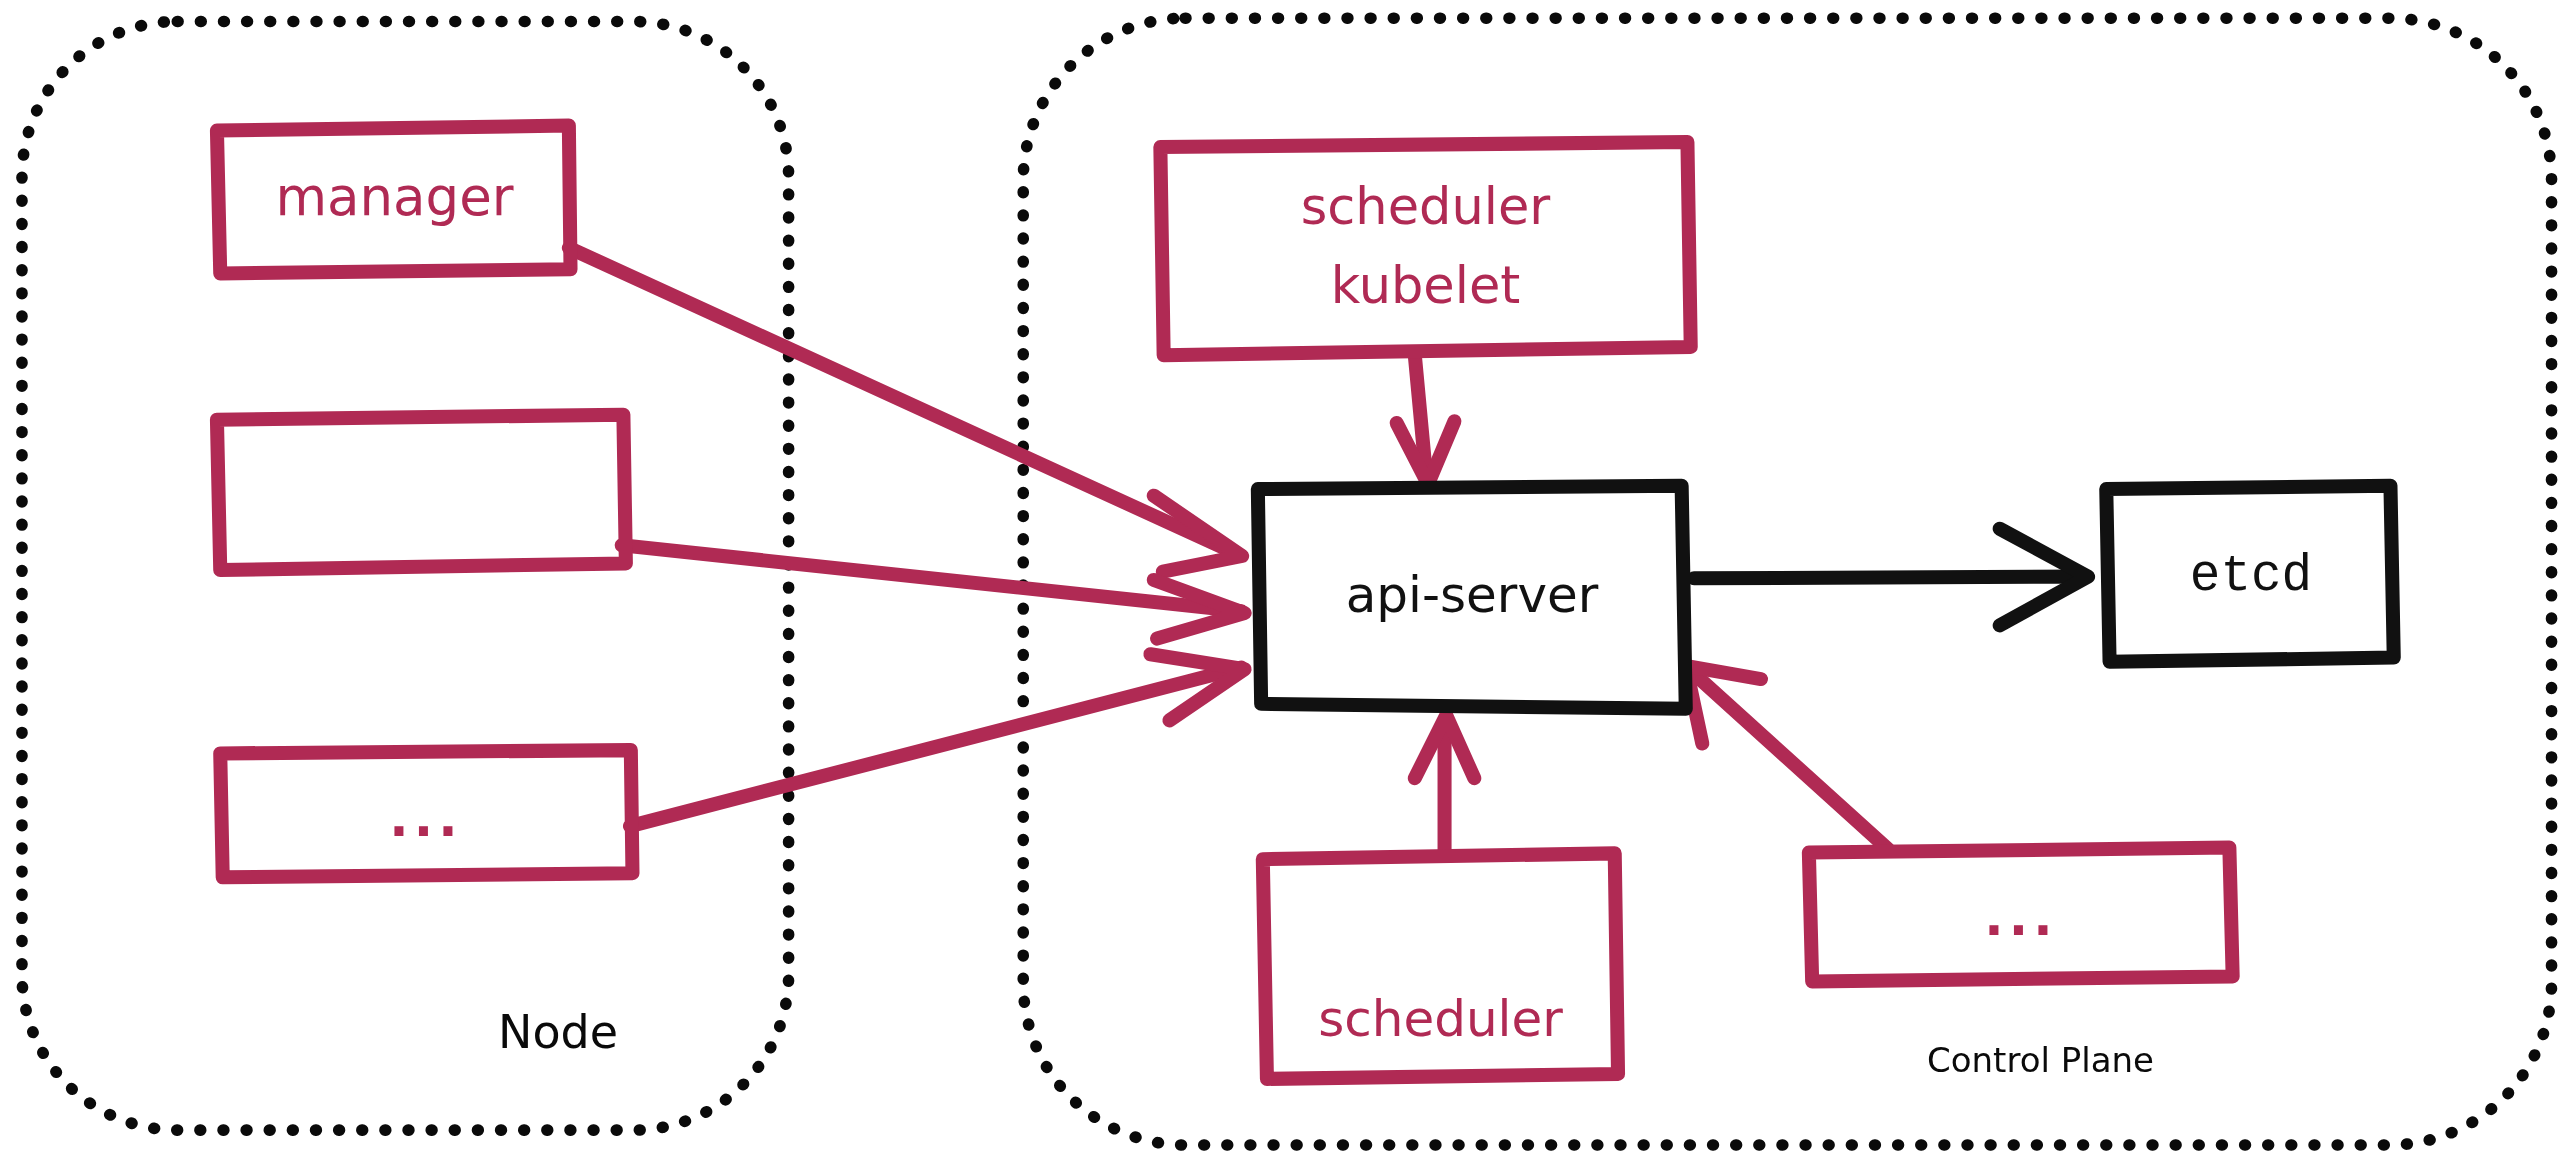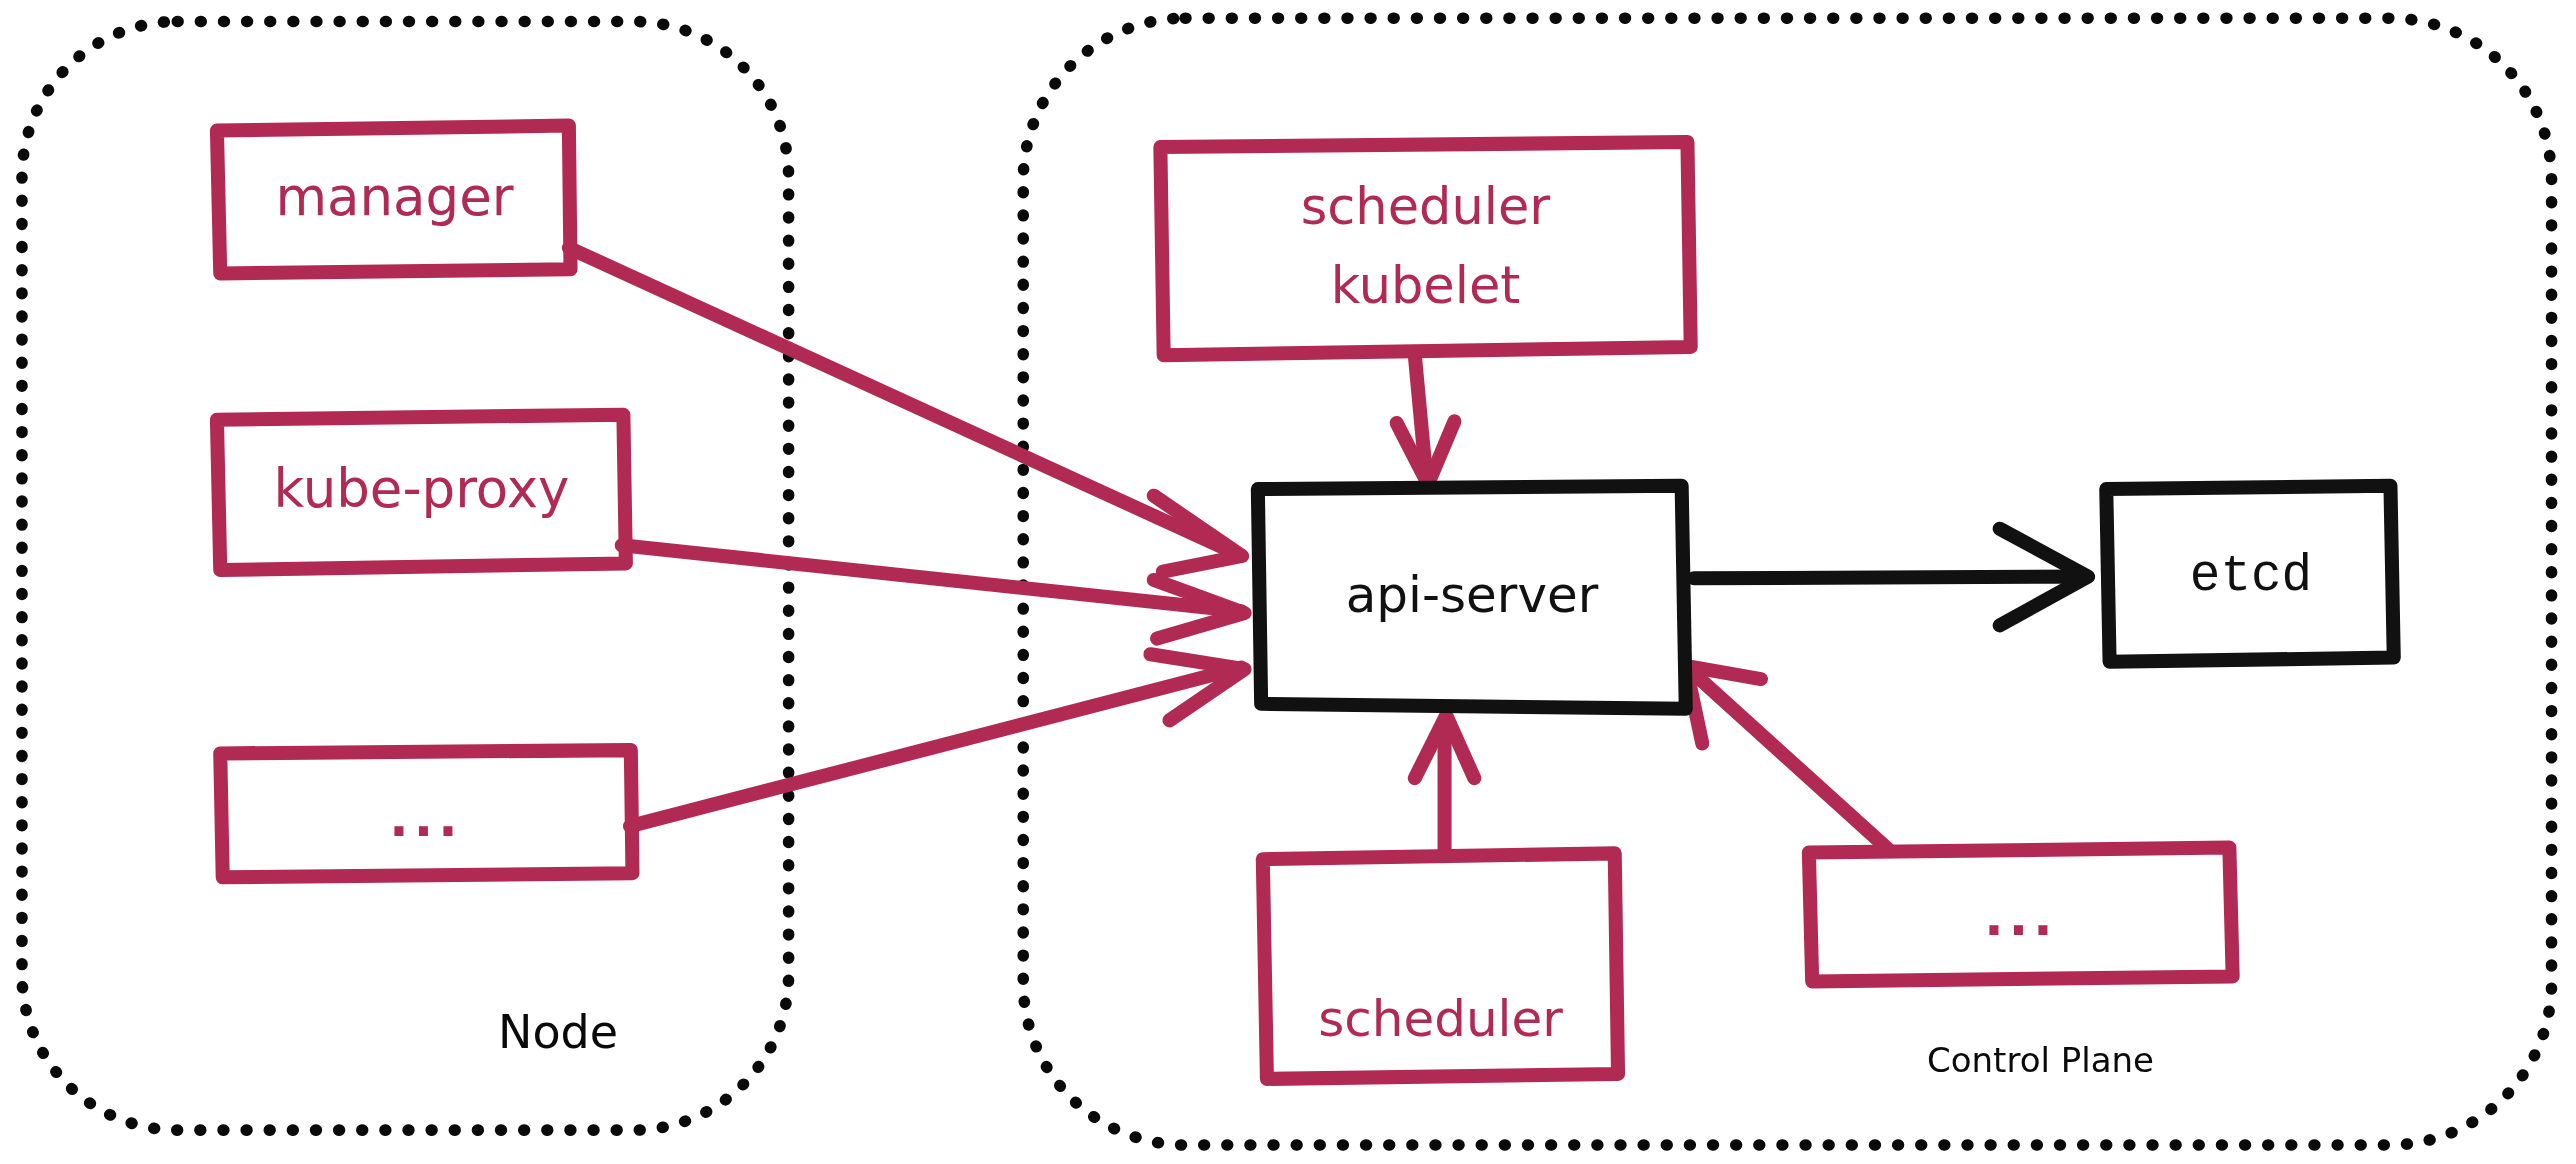--- a/index.html
+++ b/index.html
@@ -119,21 +119,20 @@
       <path class="edge-crimson" d="M 1528 1040 L 1954 1033 L 1958 1300 L 1533 1306 Z"></path>
     </g>
 
     <g>
       <path class="edge-crimson" d="M 2189 1032 L 2698 1026 L 2702 1182 L 2193 1188 Z"></path>
     </g>
   </svg>
 
   <div class="node-label crimson-text" style="left:217px; top:164px; width:355px; font-size:53px;">manager</div>
 
-  <div class="node-label crimson-text" style="left:217px; top:456px; width:409px; font-size:53px;">kube-proxy</div>
 
   <div class="node-label crimson-text dots" style="left:220px; top:787px; width:412px; font-size:51px; font-weight:700;">...</div>
 
   <div class="node-label crimson-text" style="left:1160px; top:175px; width:531px; font-size:51px;">
     <div>scheduler</div>
     <div style="margin-top:15px;">kubelet</div>
   </div>
 
   <div class="node-label black-text" style="left:1258px; top:564px; width:428px; font-size:50px;">api-server</div>
 

